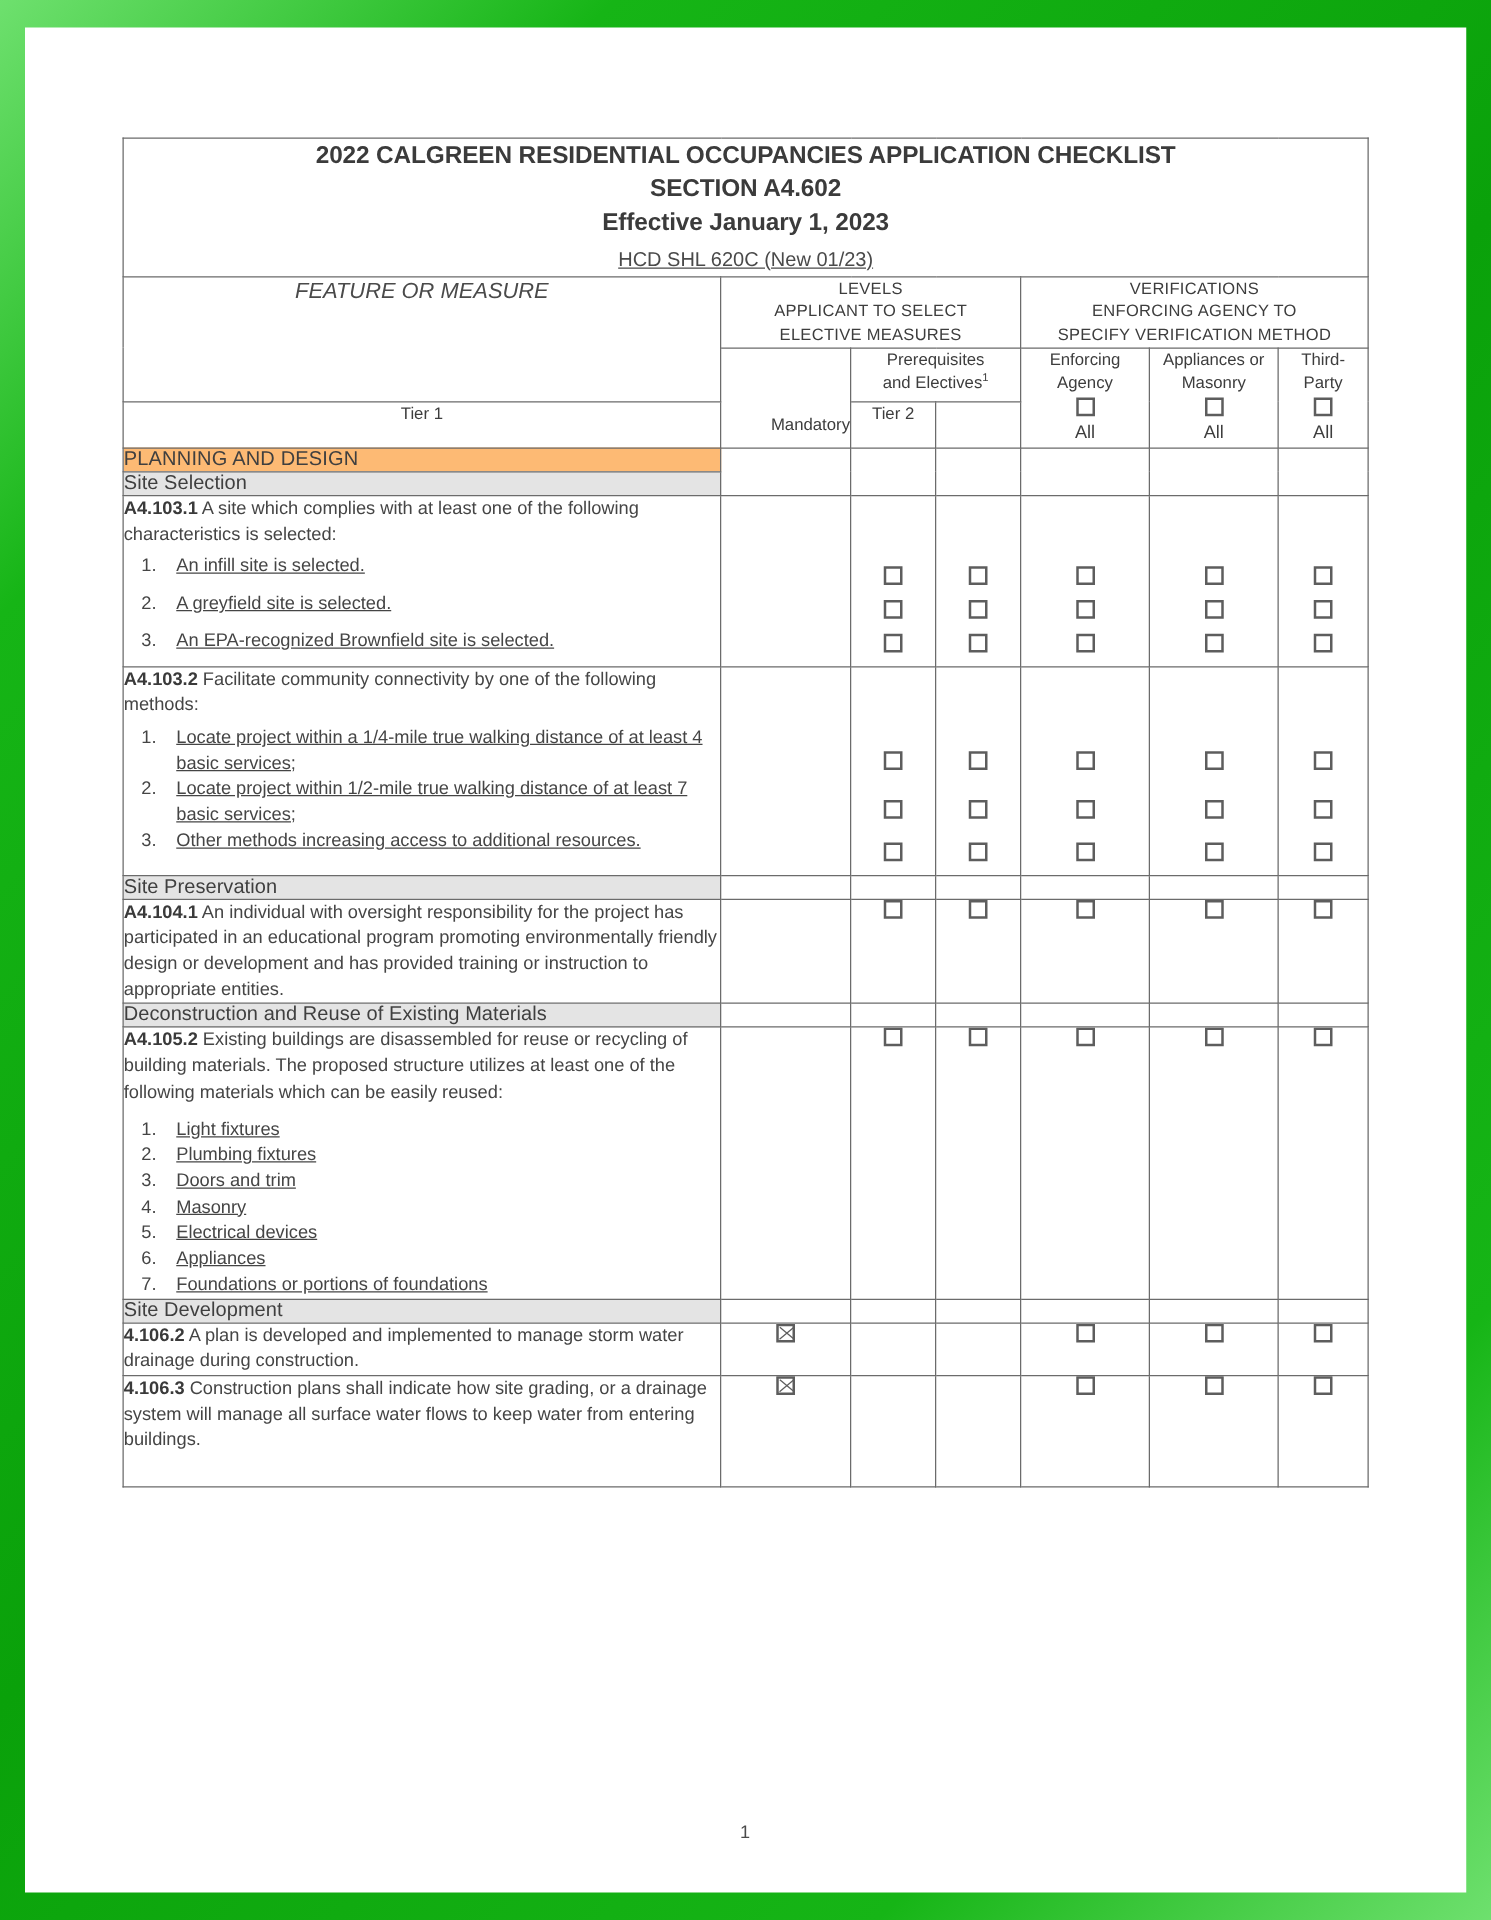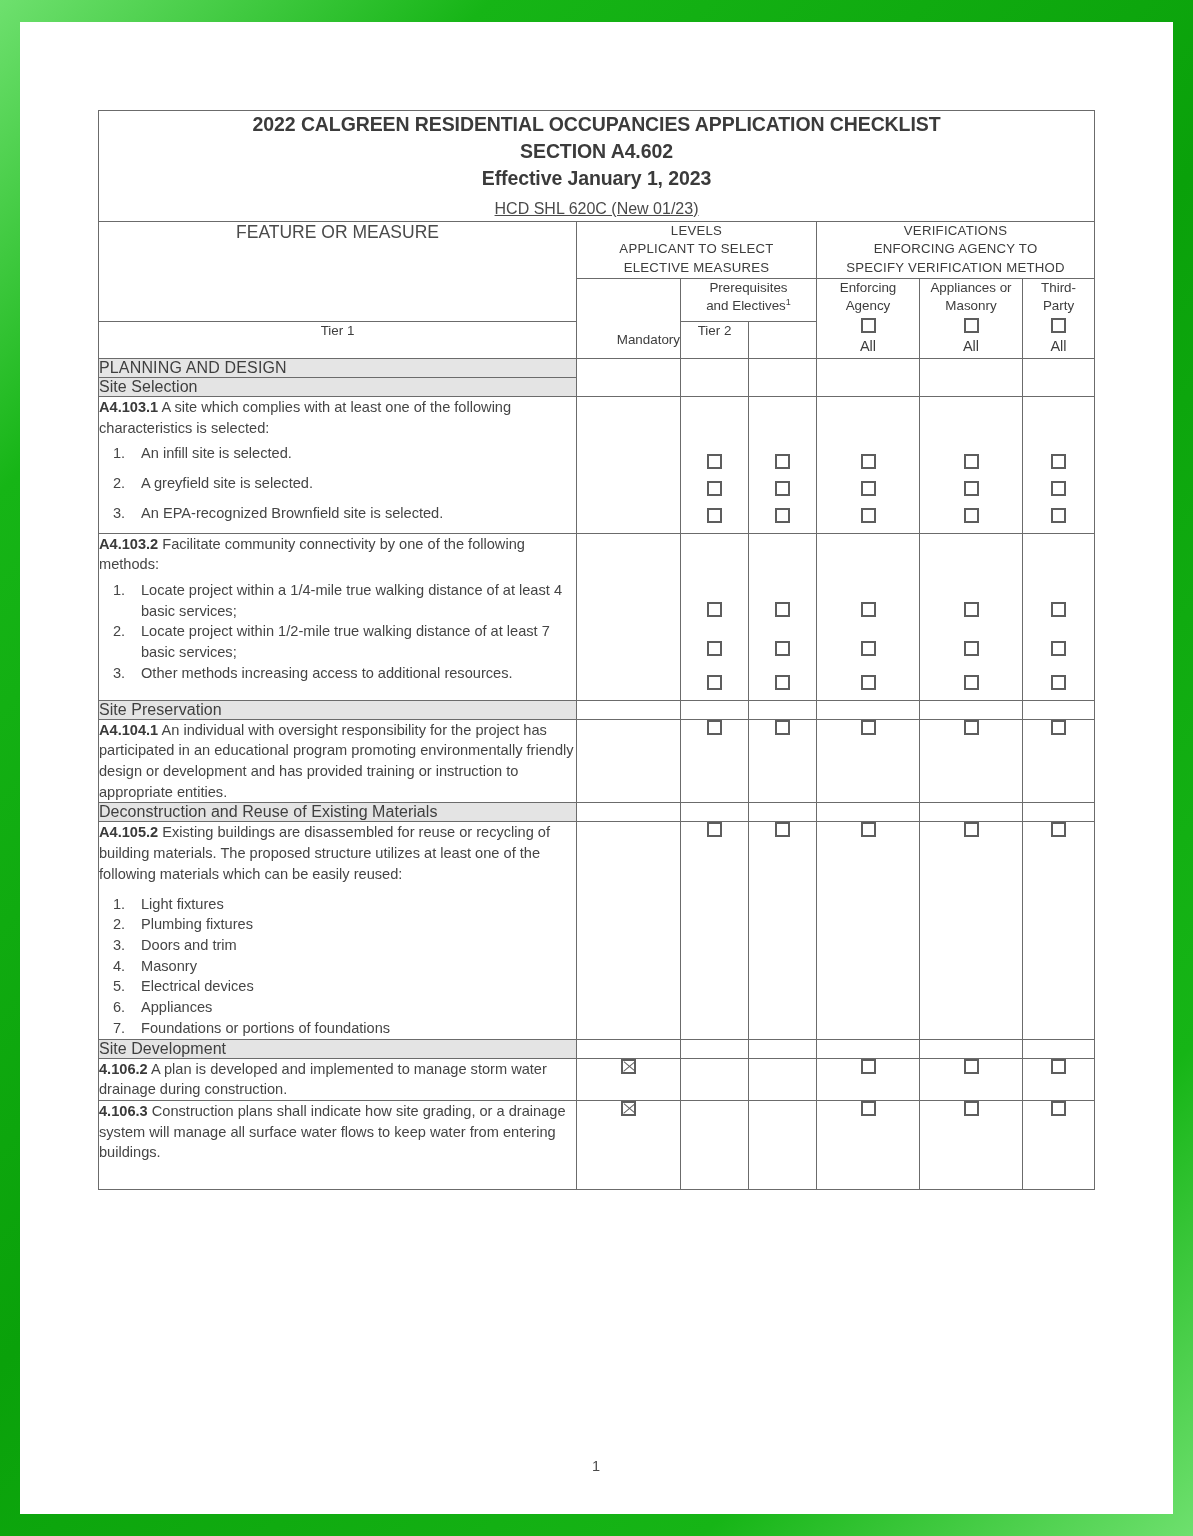--- a/index.html
+++ b/index.html
@@ -85,20 +85,21 @@
     padding: 9px 4px;
   }
 
   .feature-head {
     text-align: center;
     font-size: 17.5px;
     font-weight: bold;
     color: #4a4a4a;
     padding: 10px 4px 4px 4px;
     vertical-align: top;
+    font-style: italic;
   }
 
   .sub-head {
     text-align: center;
     font-size: 13.4px;
     font-weight: bold;
     color: #3d3d3d;
     line-height: 1.32;
     padding: 7px 3px;
     vertical-align: middle;
@@ -117,21 +118,21 @@
   .all-label {
     display: block;
     font-size: 14.5px;
     font-weight: normal;
     color: #3d3d3d;
     line-height: 1.05;
   }
 
   
   .band-green {
-    background: #e5e5e5;
+    background: #fdba74;
     font-size: 16px;
     font-weight: bold;
     color: #3f3f3f;
     padding: 7px 9px;
     letter-spacing: 0.15px;
   }
   .band-gray {
     background: #e4e4e4;
     font-size: 16px;
     font-weight: bold;
@@ -161,21 +162,21 @@
     color: #454545;
   }
   ol.items.spaced li { margin-bottom: 9px; }
   ol.items.tight li { margin-bottom: 0px; }
   ol.items li .num {
     width: 34px;
     flex: 0 0 34px;
     padding-left: 14px;
     box-sizing: border-box;
   }
-  ol.items li .txt { flex: 1 1 auto; padding-left: 8px; }
+  ol.items li .txt { flex: 1 1 auto; padding-left: 8px; text-decoration: underline; }
 
   
   .cbcell {
     text-align: center;
     vertical-align: middle;
   }
   .cbcell.topalign { vertical-align: top; }
   .cb {
     display: inline-block;
     width: 15px;

